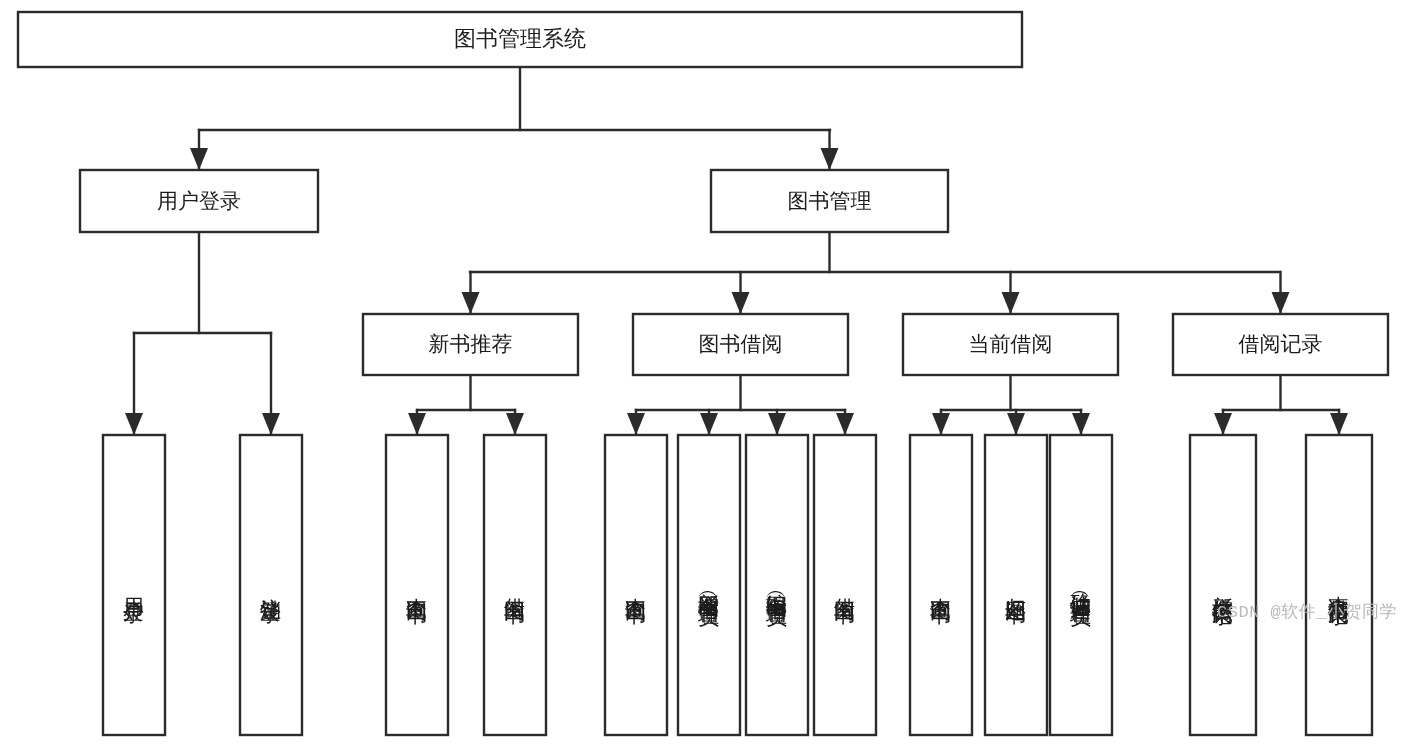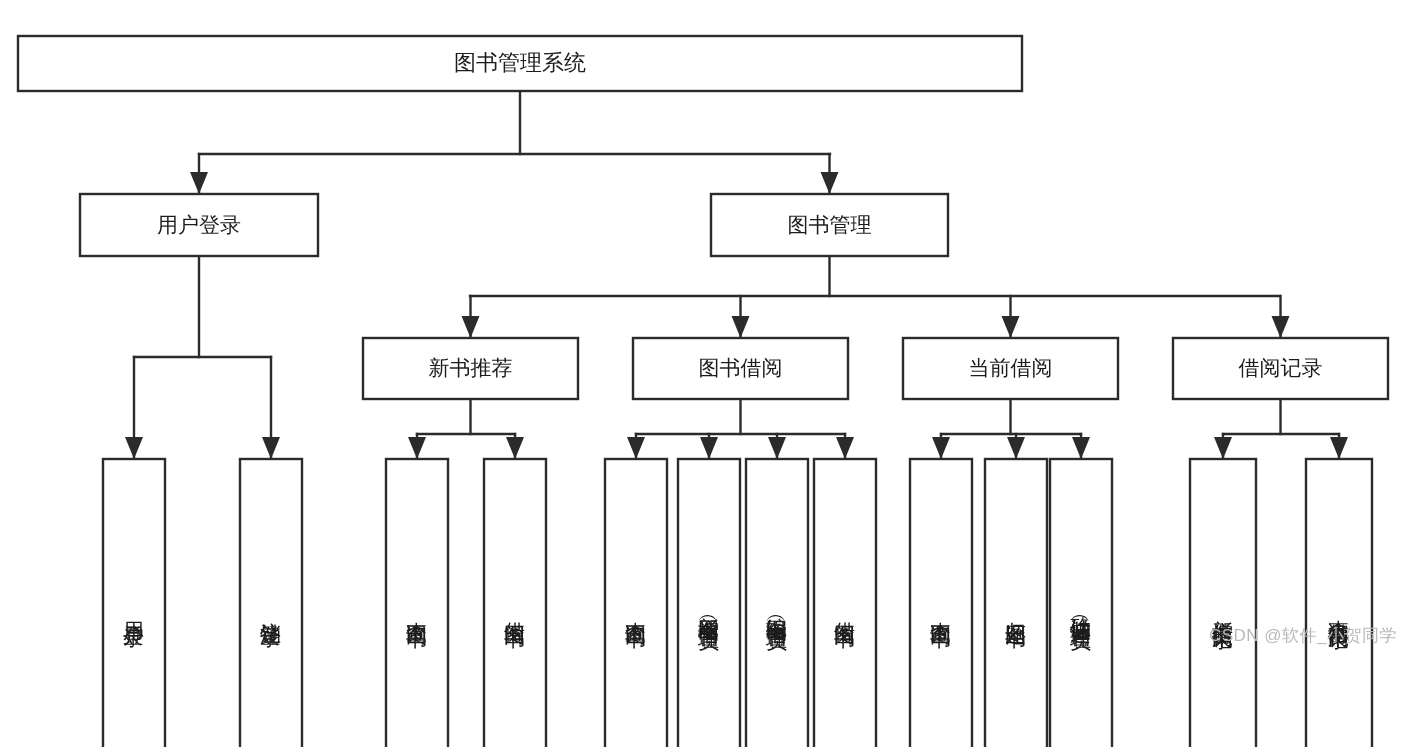--- a/index.html
+++ b/index.html
@@ -11,21 +11,20 @@
     width: 1405px;
     height: 747px;
     font-family: "Liberation Sans", "DejaVu Sans", sans-serif;
     overflow: hidden;
     position: relative;
   }
   #diagram-root {
     position: relative;
     width: 1405px;
     height: 629px;
-    margin-top: 24px;
   }
   svg.diagram {
     position: absolute;
     top: 0;
     left: 0;
     width: 1405px;
     height: 747px;
   }
   .node-box {
     fill: #ffffff;
@@ -70,21 +69,21 @@
     align-items: center;
     justify-content: center;
     text-align: center;
     white-space: nowrap;
     pointer-events: none;
   }
   .watermark {
     position: absolute;
     right: 8px;
     bottom: 6px;
-    font-family: Liberation Sans, sans-serif;
+    font-family: Liberation Mono, monospace;
     font-size: 17px;
     color: #b9b9b9;
     letter-spacing: 0.5px;
     white-space: nowrap;
   }
 </style>
 </head>
 <body>
 
 <div id="diagram-root">

